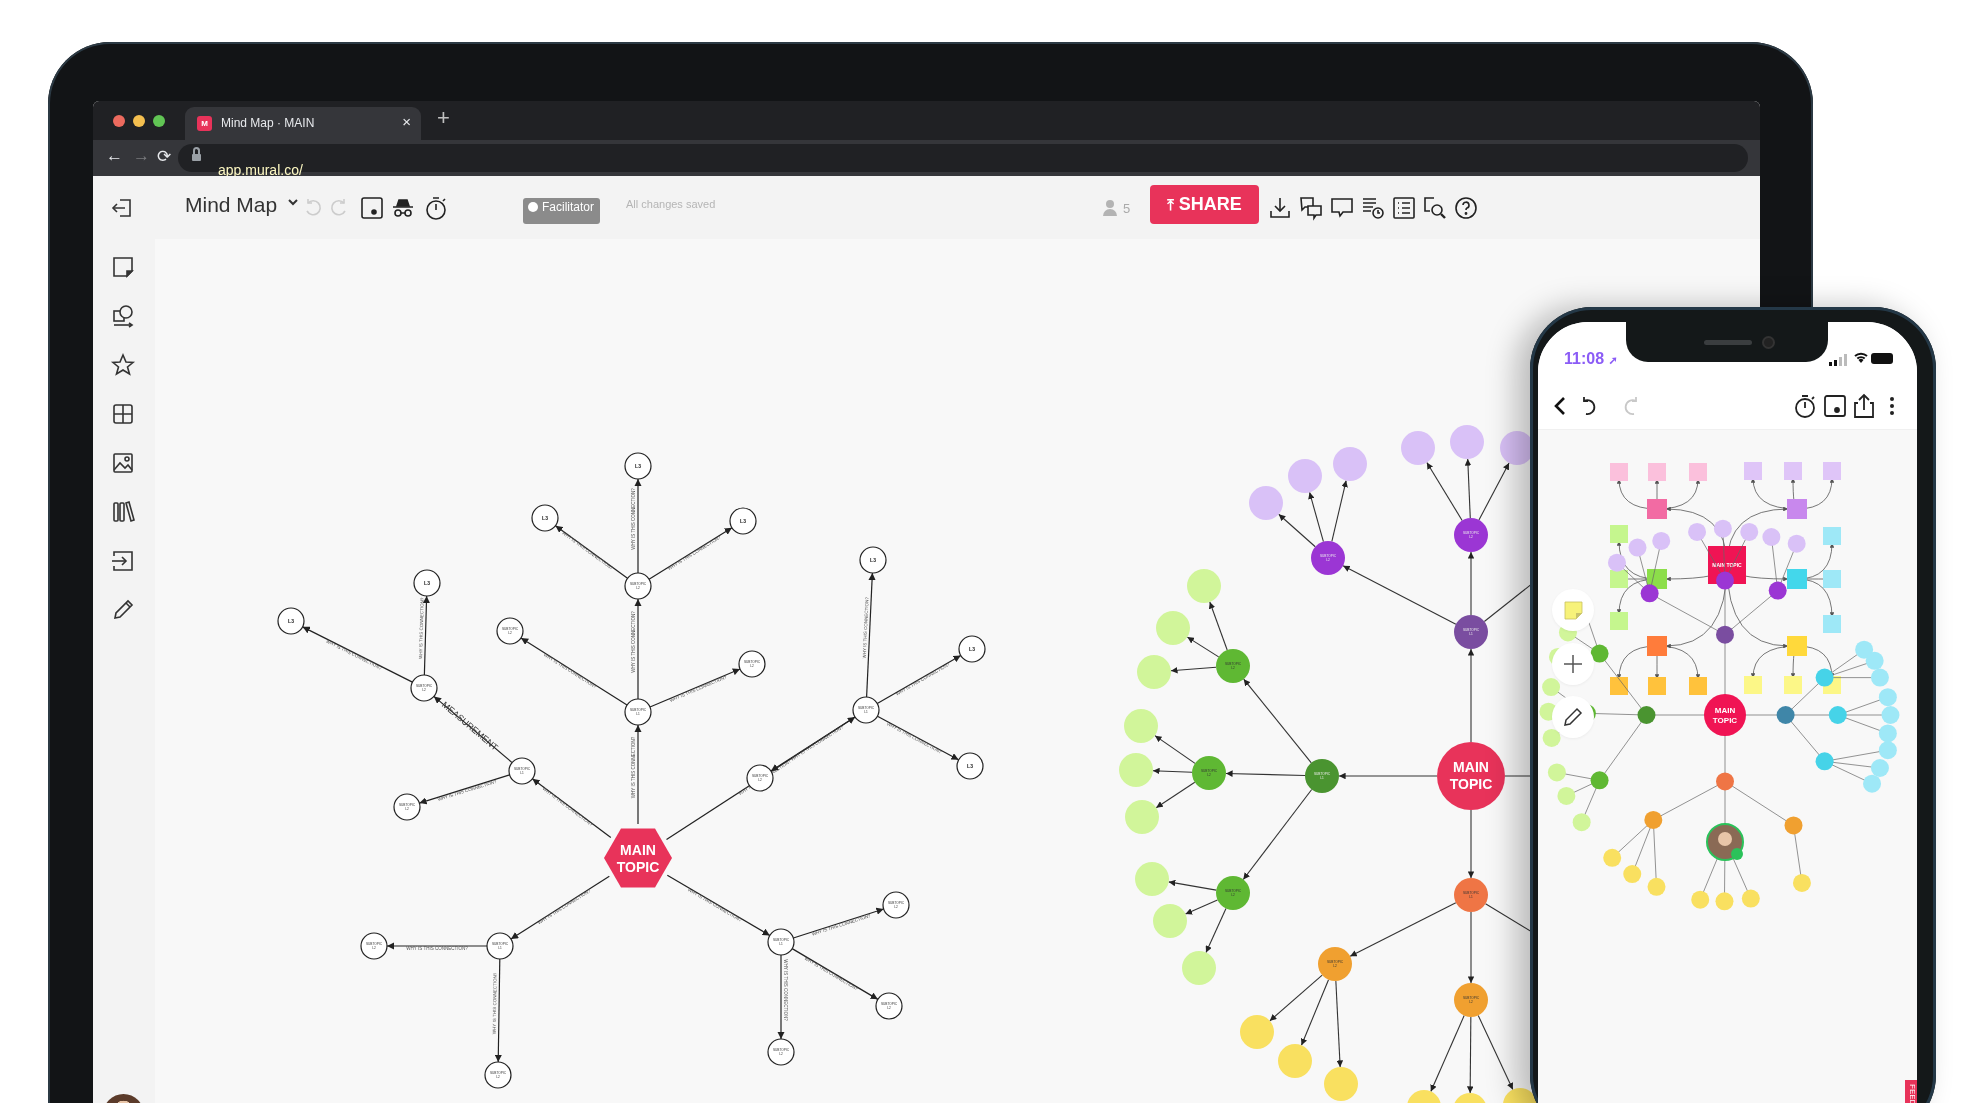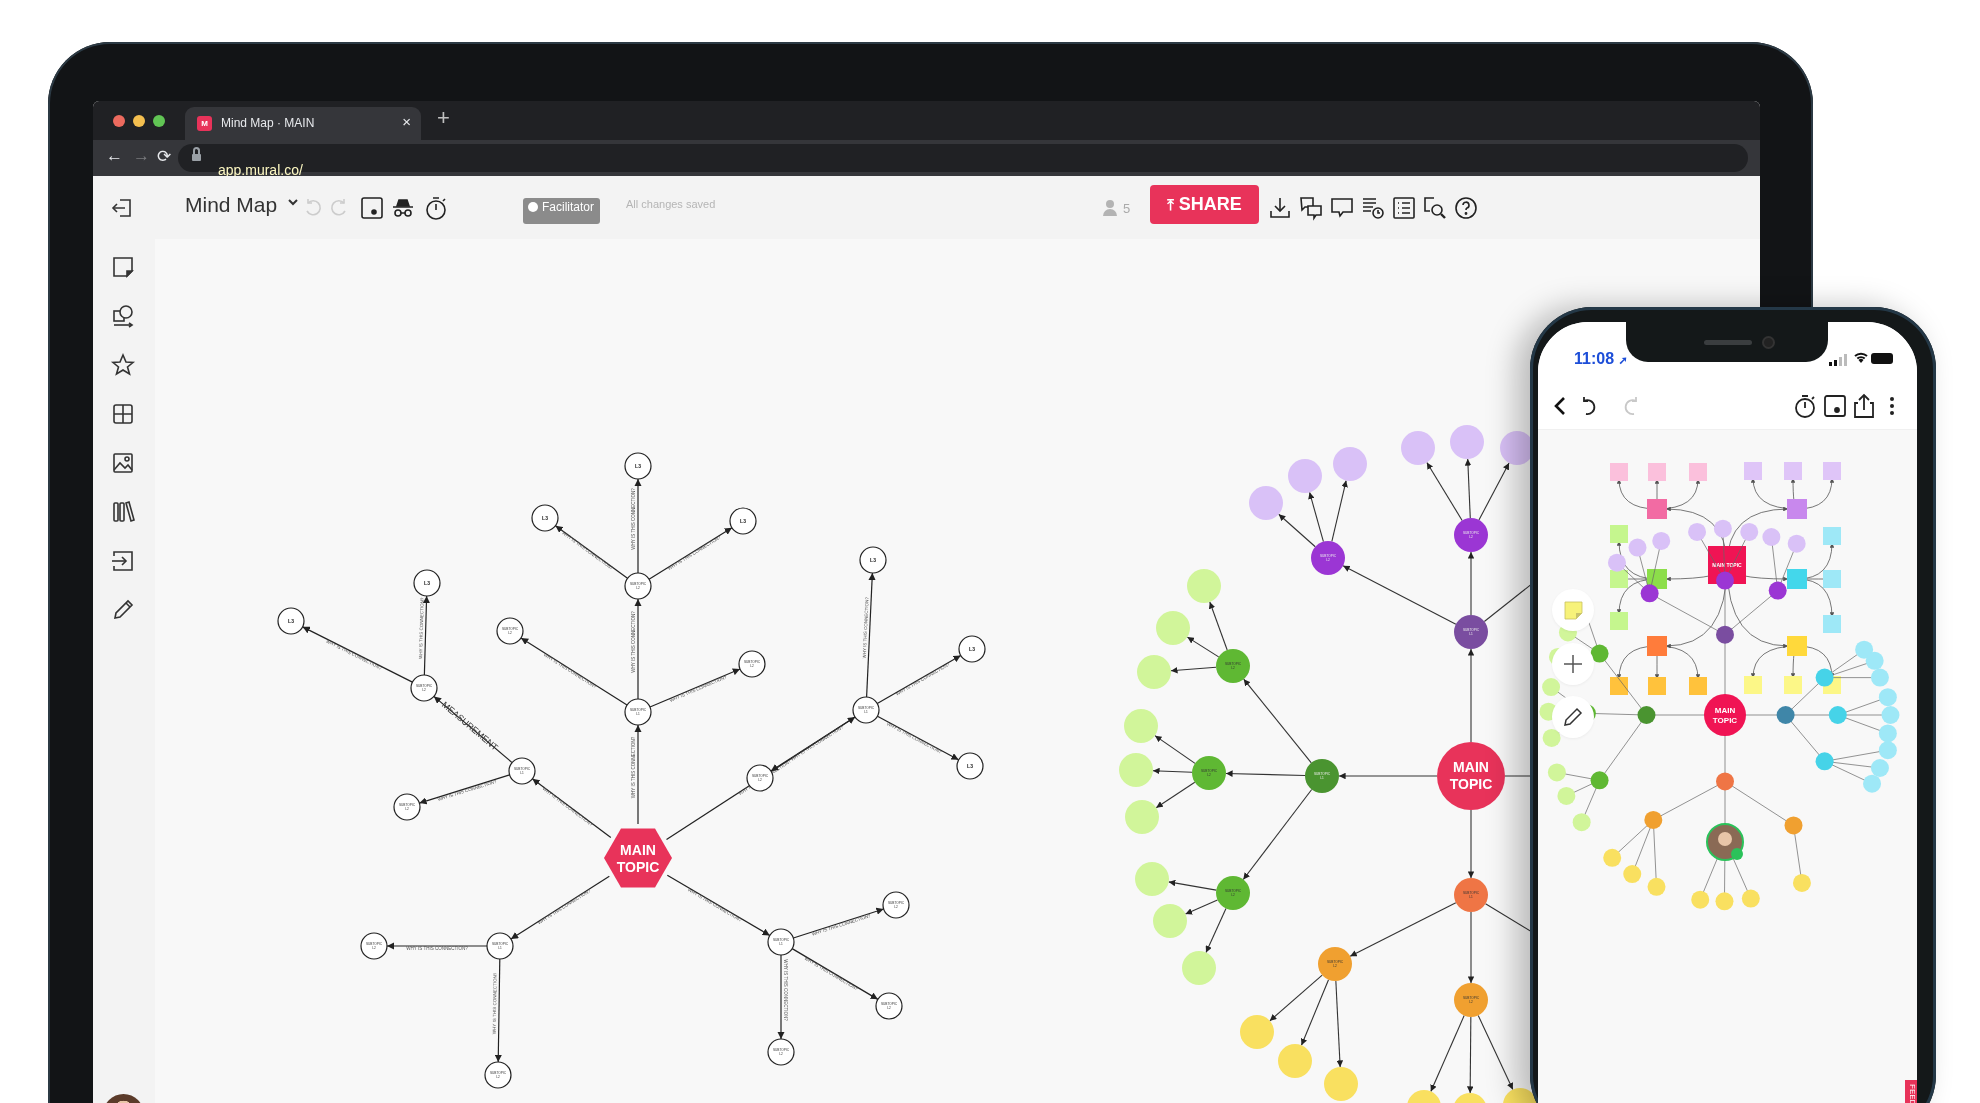--- a/index.html
+++ b/index.html
@@ -58,21 +58,21 @@
   .canvas { position: absolute; left: 62px; top: 138px; width: 1605px; height: 930px; background: #f8f8f8; }
   .canvas svg { position: absolute; left: 0; top: 0; }
 
   
   .phone { position: absolute; left: 1530px; top: 307px; width: 406px; height: 830px; background: #141819; border-radius: 62px; box-shadow: -14px 0 30px rgba(0,0,0,0.25), inset 0 0 0 3px #243847; }
   .phone-screen { position: absolute; left: 8px; top: 15px; width: 379px; height: 810px; background: #f8f8f8; border-radius: 50px 50px 0 0; overflow: hidden; }
   .phone-status { position: absolute; left: 0; top: 0; width: 100%; height: 62px; background: #ffffff; }
   .notch { position: absolute; left: 88px; top: -2px; width: 202px; height: 42px; background: #141819; border-radius: 0 0 22px 22px; }
   .speaker { position: absolute; left: 78px; top: 20px; width: 48px; height: 5px; background: #3a3d3f; border-radius: 3px; }
   .camera { position: absolute; left: 136px; top: 16px; width: 13px; height: 13px; border-radius: 50%; background: #222; border: 2px solid #333; }
-  .time { position: absolute; left: 36px; top: 28px; font-size: 16px; font-weight: bold; color: #1d4ed8; }
+  .time { position: absolute; left: 26px; top: 28px; font-size: 16px; font-weight: bold; color: #8b5cf6; }
   .status-icons { position: absolute; right: 24px; top: 30px; width: 64px; height: 14px; }
   .sig { position: absolute; bottom: 0; width: 3px; background: #111; }
   .battery { position: absolute; right: 0; top: 1px; width: 22px; height: 11px; border-radius: 3px; background: #111; }
   .wifi { position: absolute; left: 24px; top: -1px; font-size: 13px; color: #111; }
   .phone-toolbar { position: absolute; left: 0; top: 62px; width: 100%; height: 46px; background: #ffffff; border-bottom: 1px solid #f0f0f0; }
   .ptb { position: absolute; top: 8px; width: 28px; height: 28px; cursor: pointer; }
   .ptb svg { width: 28px; height: 28px; }
   .fab { position: absolute; left: 14px; width: 42px; height: 42px; border-radius: 50%; background: #ffffff; cursor: pointer; box-shadow: 0 1px 3px rgba(0,0,0,0.05); }
   .fab svg { width: 42px; height: 42px; }
   .phone-map { position: absolute; left: 0; top: 0; }

